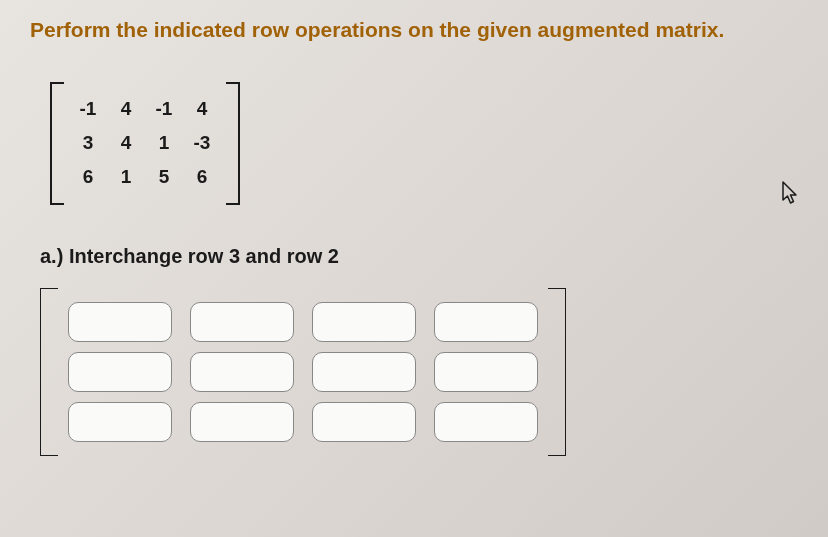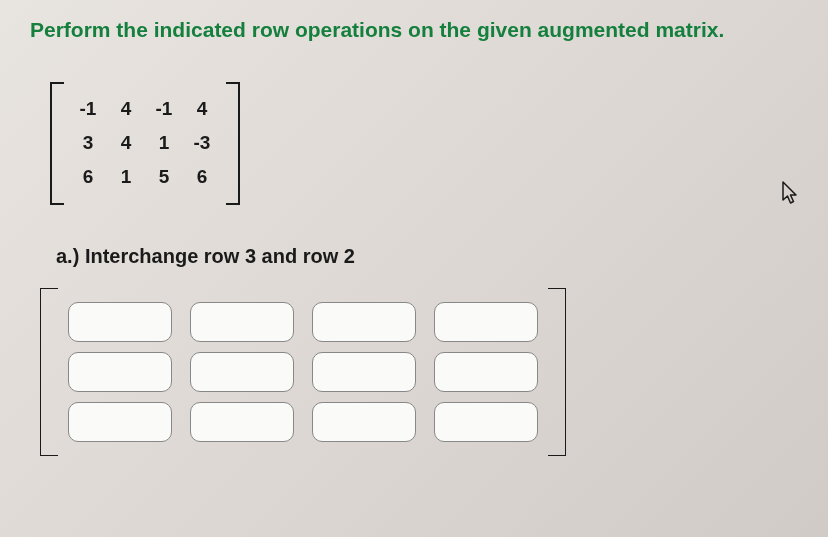--- a/index.html
+++ b/index.html
@@ -12,21 +12,21 @@
       height: 537px;
       background: linear-gradient(135deg, #e8e4e0 0%, #ddd8d4 50%, #d0cbc7 100%);
       font-family: Arial, Helvetica, sans-serif;
       padding: 18px 30px;
       position: relative;
       color: #1a1a1a;
     }
     .question-title {
       font-size: 21px;
       font-weight: bold;
-      color: #15803d;
+      color: #a16207;
       margin-bottom: 40px;
     }
     .matrix-container {
       display: inline-flex;
       align-items: stretch;
       margin-left: 20px;
       margin-bottom: 40px;
     }
     .bracket-left, .bracket-right {
       width: 14px;
@@ -51,21 +51,21 @@
       gap: 14px;
     }
     .matrix-cell {
       min-width: 24px;
       text-align: center;
     }
     .part-label {
       font-size: 20px;
       font-weight: bold;
       margin-bottom: 20px;
-      margin-left: 26px;
+      margin-left: 10px;
     }
     .answer-matrix-container {
       display: inline-flex;
       align-items: stretch;
       margin-left: 10px;
     }
     .answer-bracket-left, .answer-bracket-right {
       width: 18px;
       position: relative;
       border-top: 1.5px solid #1a1a1a;

